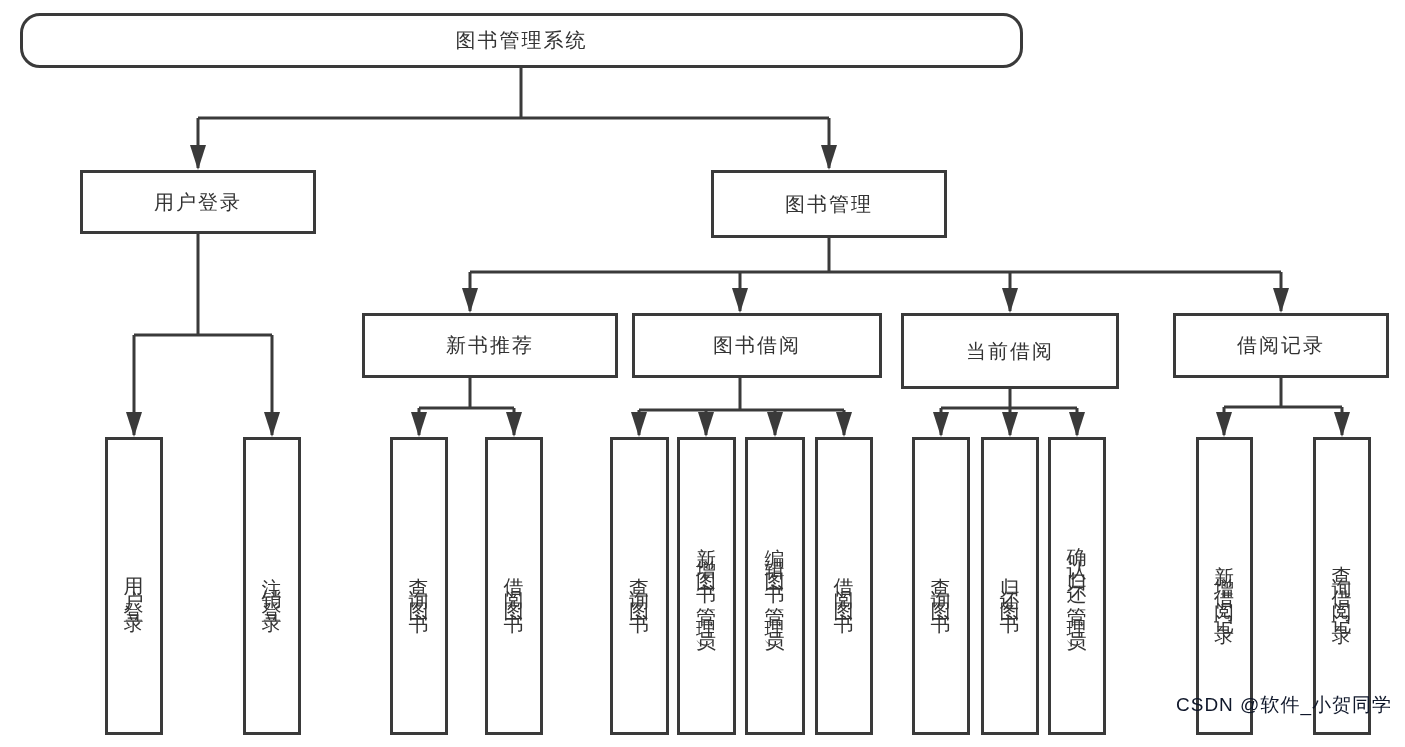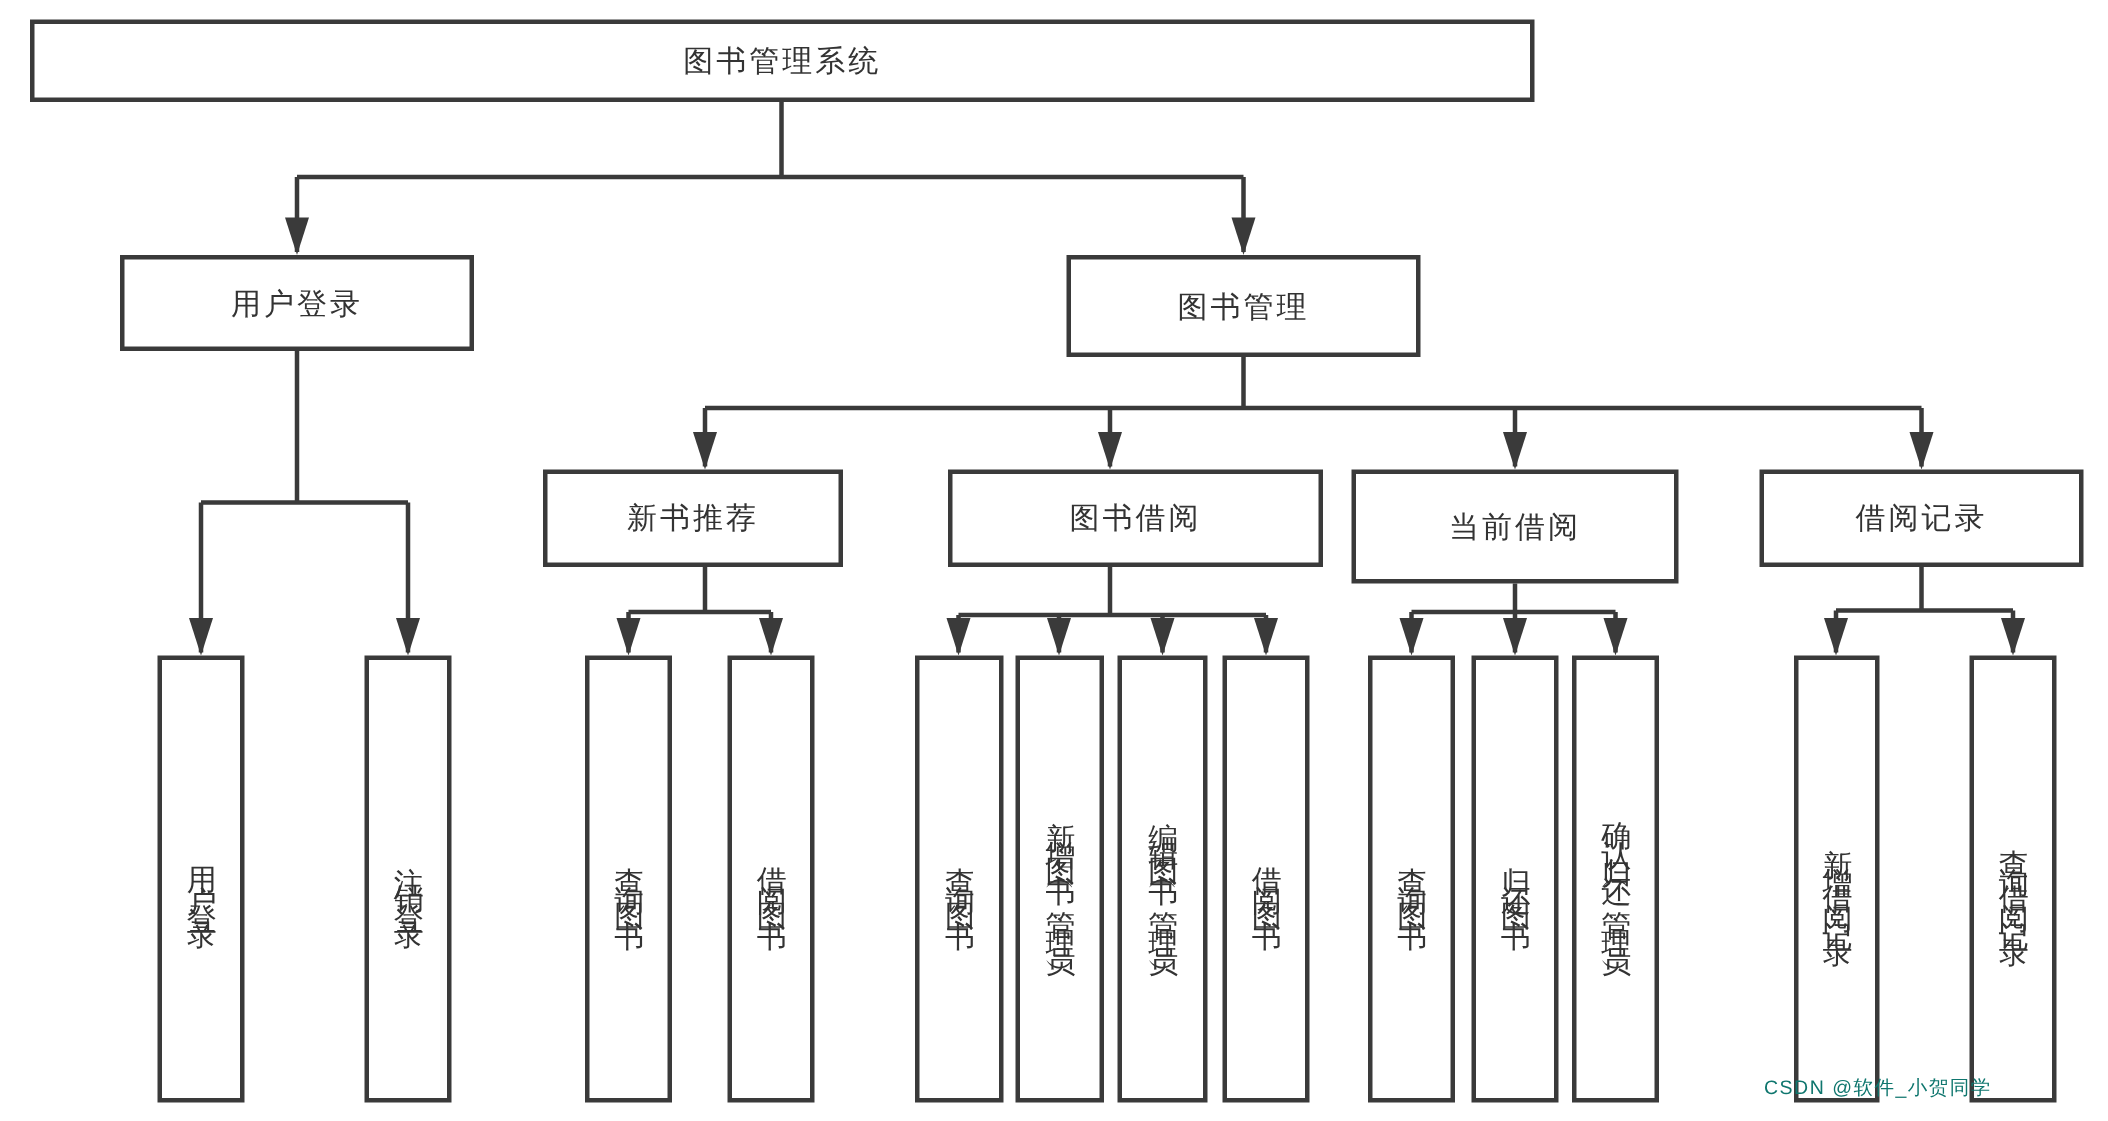--- a/index.html
+++ b/index.html
@@ -38,24 +38,24 @@
     text-orientation: mixed;
     font-size: 20px;
     line-height: 1;
     letter-spacing: 12px;
     color: #333333;
     white-space: nowrap;
   }
   #watermark {
     position: absolute;
     left: 1176px;
-    top: 716px;
-    font-size: 13px;
+    top: 692px;
+    font-size: 19px;
     letter-spacing: 1px;
-    color: #0f766e;
+    color: #0f172a;
     white-space: nowrap;
   }
 </style>
 </head>
 <body>
 
 <div id="stage">
 
   <svg id="connectors" viewBox="0 0 1405 747" xmlns="http://www.w3.org/2000/svg">
     <g stroke="#3a3a3a" stroke-width="3" fill="none">
@@ -93,32 +93,32 @@
       <polygon points="767,412 783,412 775,437"></polygon>
       <polygon points="836,412 852,412 844,437"></polygon>
       <polygon points="933,412 949,412 941,437"></polygon>
       <polygon points="1002,412 1018,412 1010,437"></polygon>
       <polygon points="1069,412 1085,412 1077,437"></polygon>
       <polygon points="1216,412 1232,412 1224,437"></polygon>
       <polygon points="1334,412 1350,412 1342,437"></polygon>
     </g>
   </svg>
 
-  <div class="box" style="left:20px; top:13px; width:1003px; height:55px;">
+  <div class="box" style="left:20px; top:13px; width:1003px; height:55px;border-radius:20px;">
     <span class="h-label">图书管理系统</span>
   </div>
 
   <div class="box" style="left:80px; top:170px; width:236px; height:64px;">
     <span class="h-label">用户登录</span>
   </div>
   <div class="box" style="left:711px; top:170px; width:236px; height:68px;">
     <span class="h-label">图书管理</span>
   </div>
 
-  <div class="box" style="left:362px; top:313px; width:200px; height:65px;">
+  <div class="box" style="left:362px; top:313px; width:256px; height:65px;">
     <span class="h-label">新书推荐</span>
   </div>
   <div class="box" style="left:632px; top:313px; width:250px; height:65px;">
     <span class="h-label">图书借阅</span>
   </div>
   <div class="box" style="left:901px; top:313px; width:218px; height:76px;">
     <span class="h-label">当前借阅</span>
   </div>
   <div class="box" style="left:1173px; top:313px; width:216px; height:65px;">
     <span class="h-label">借阅记录</span>

